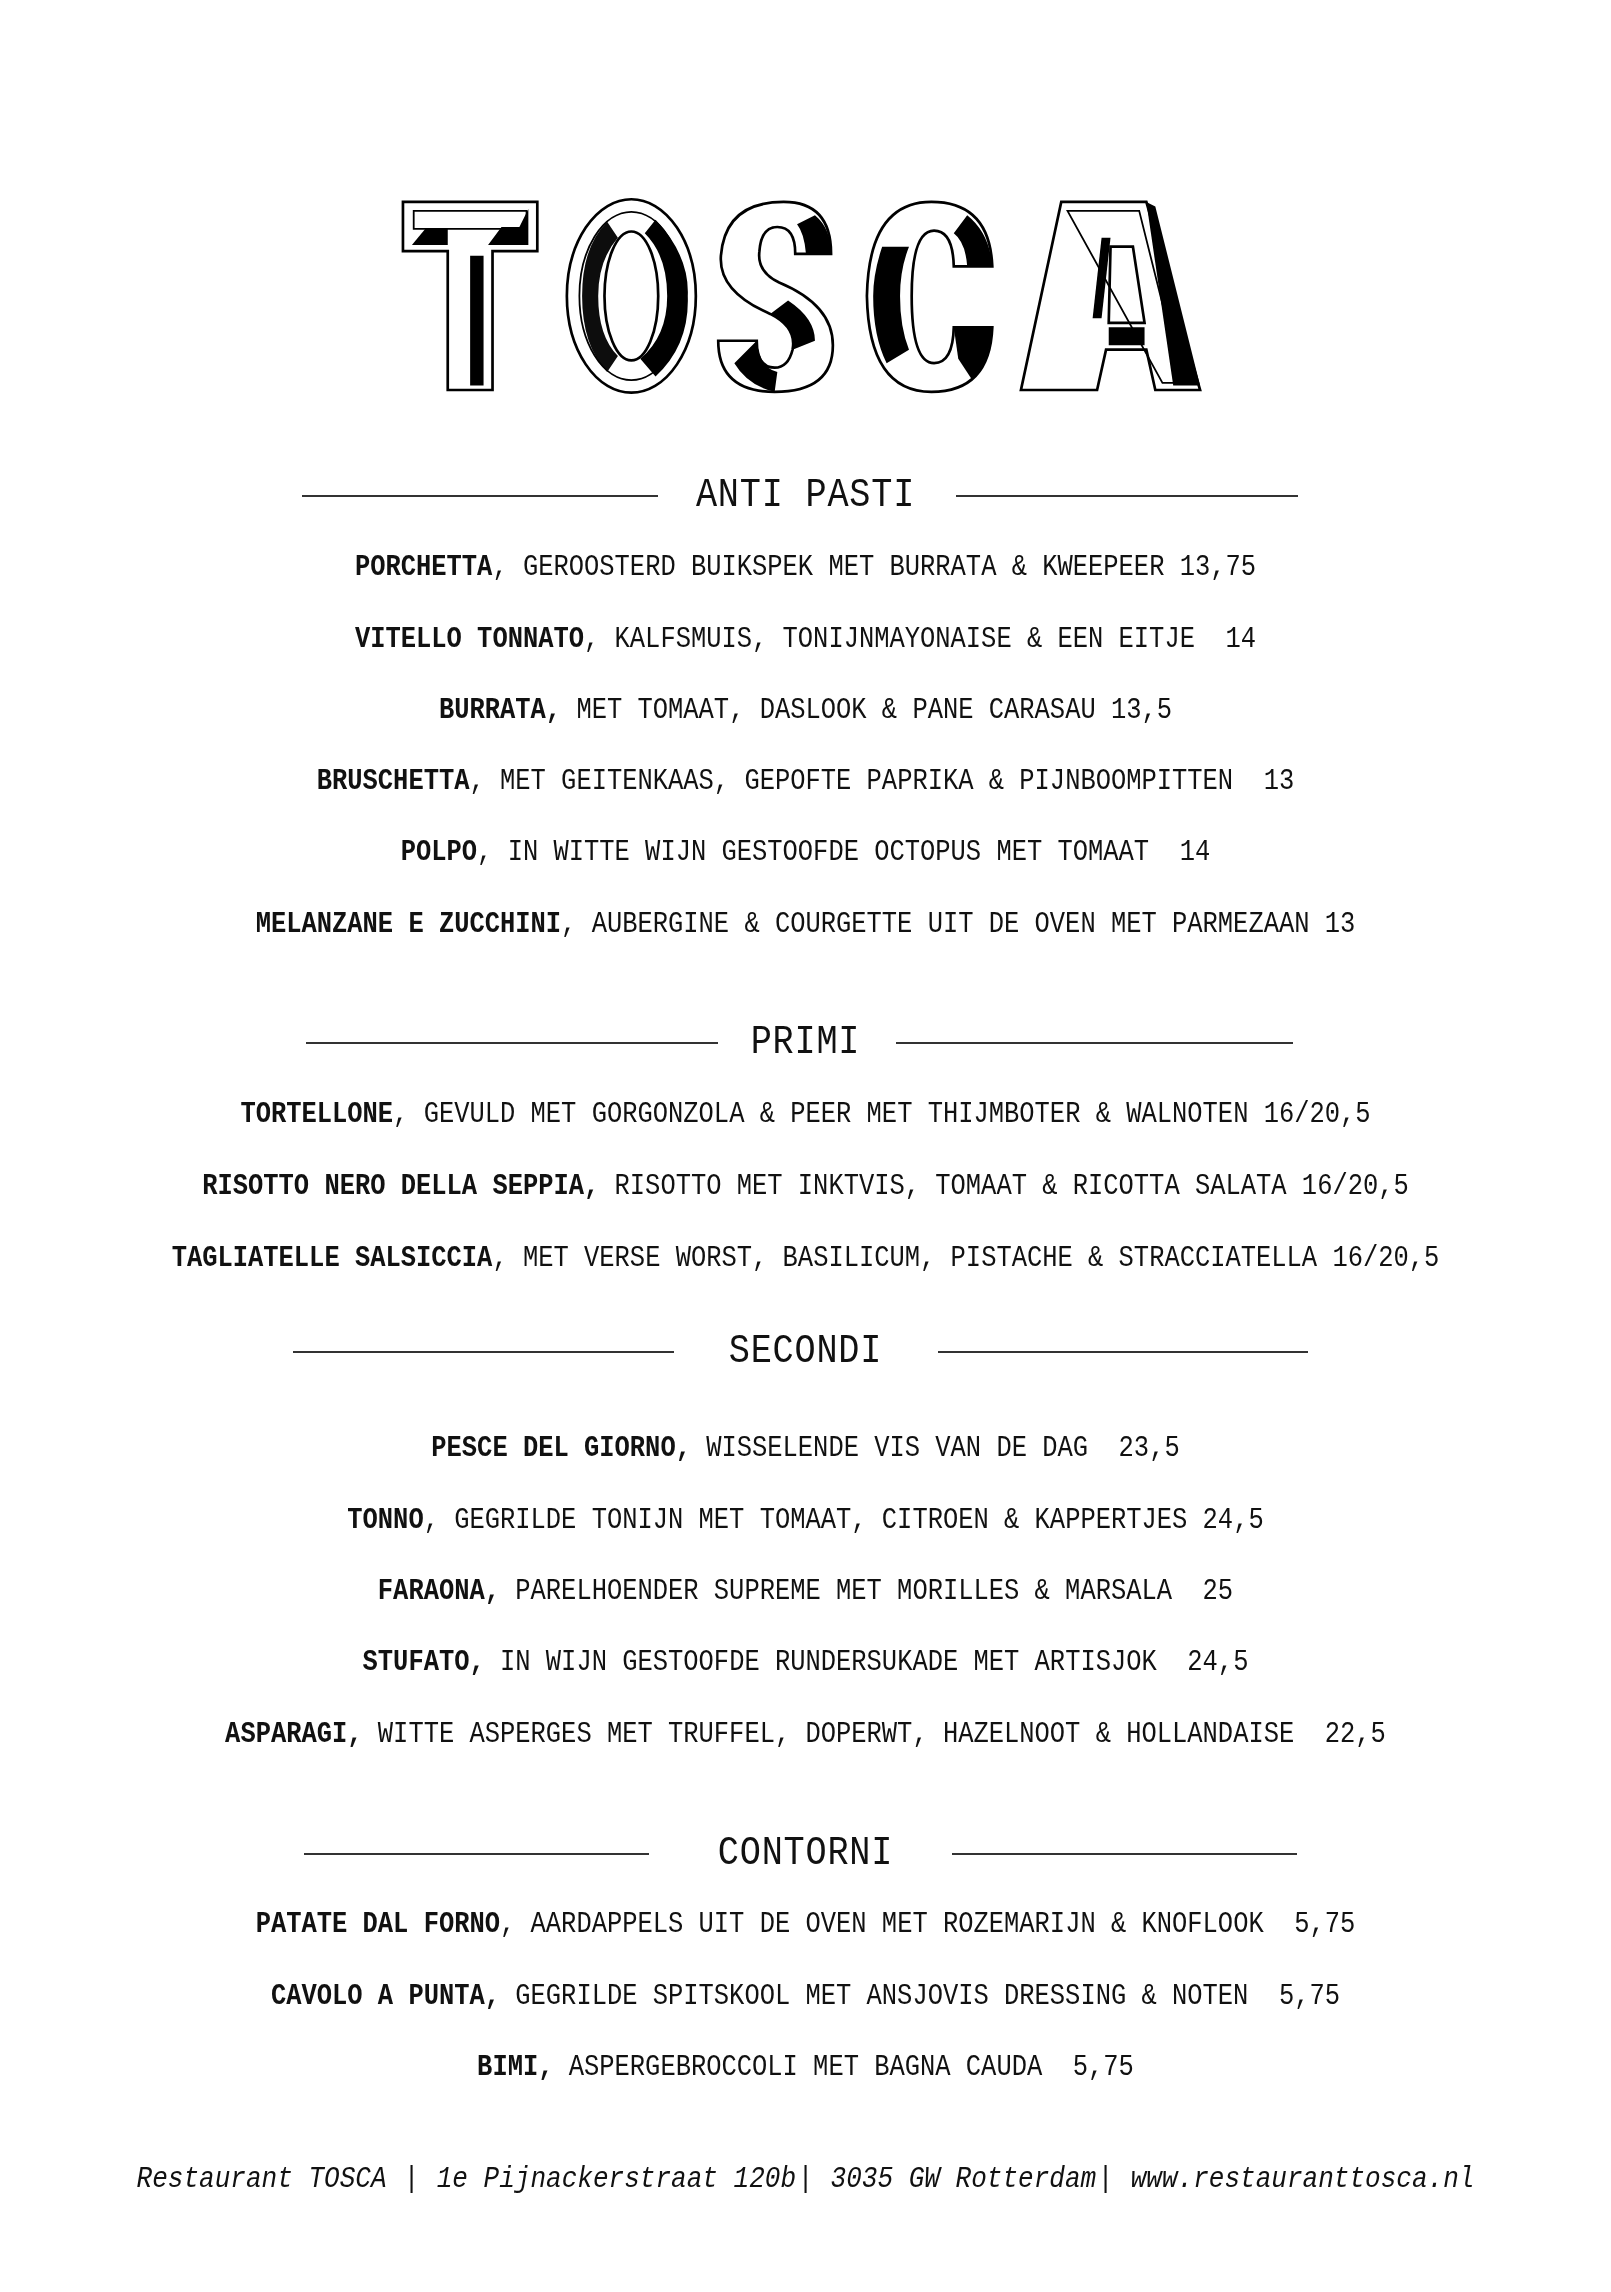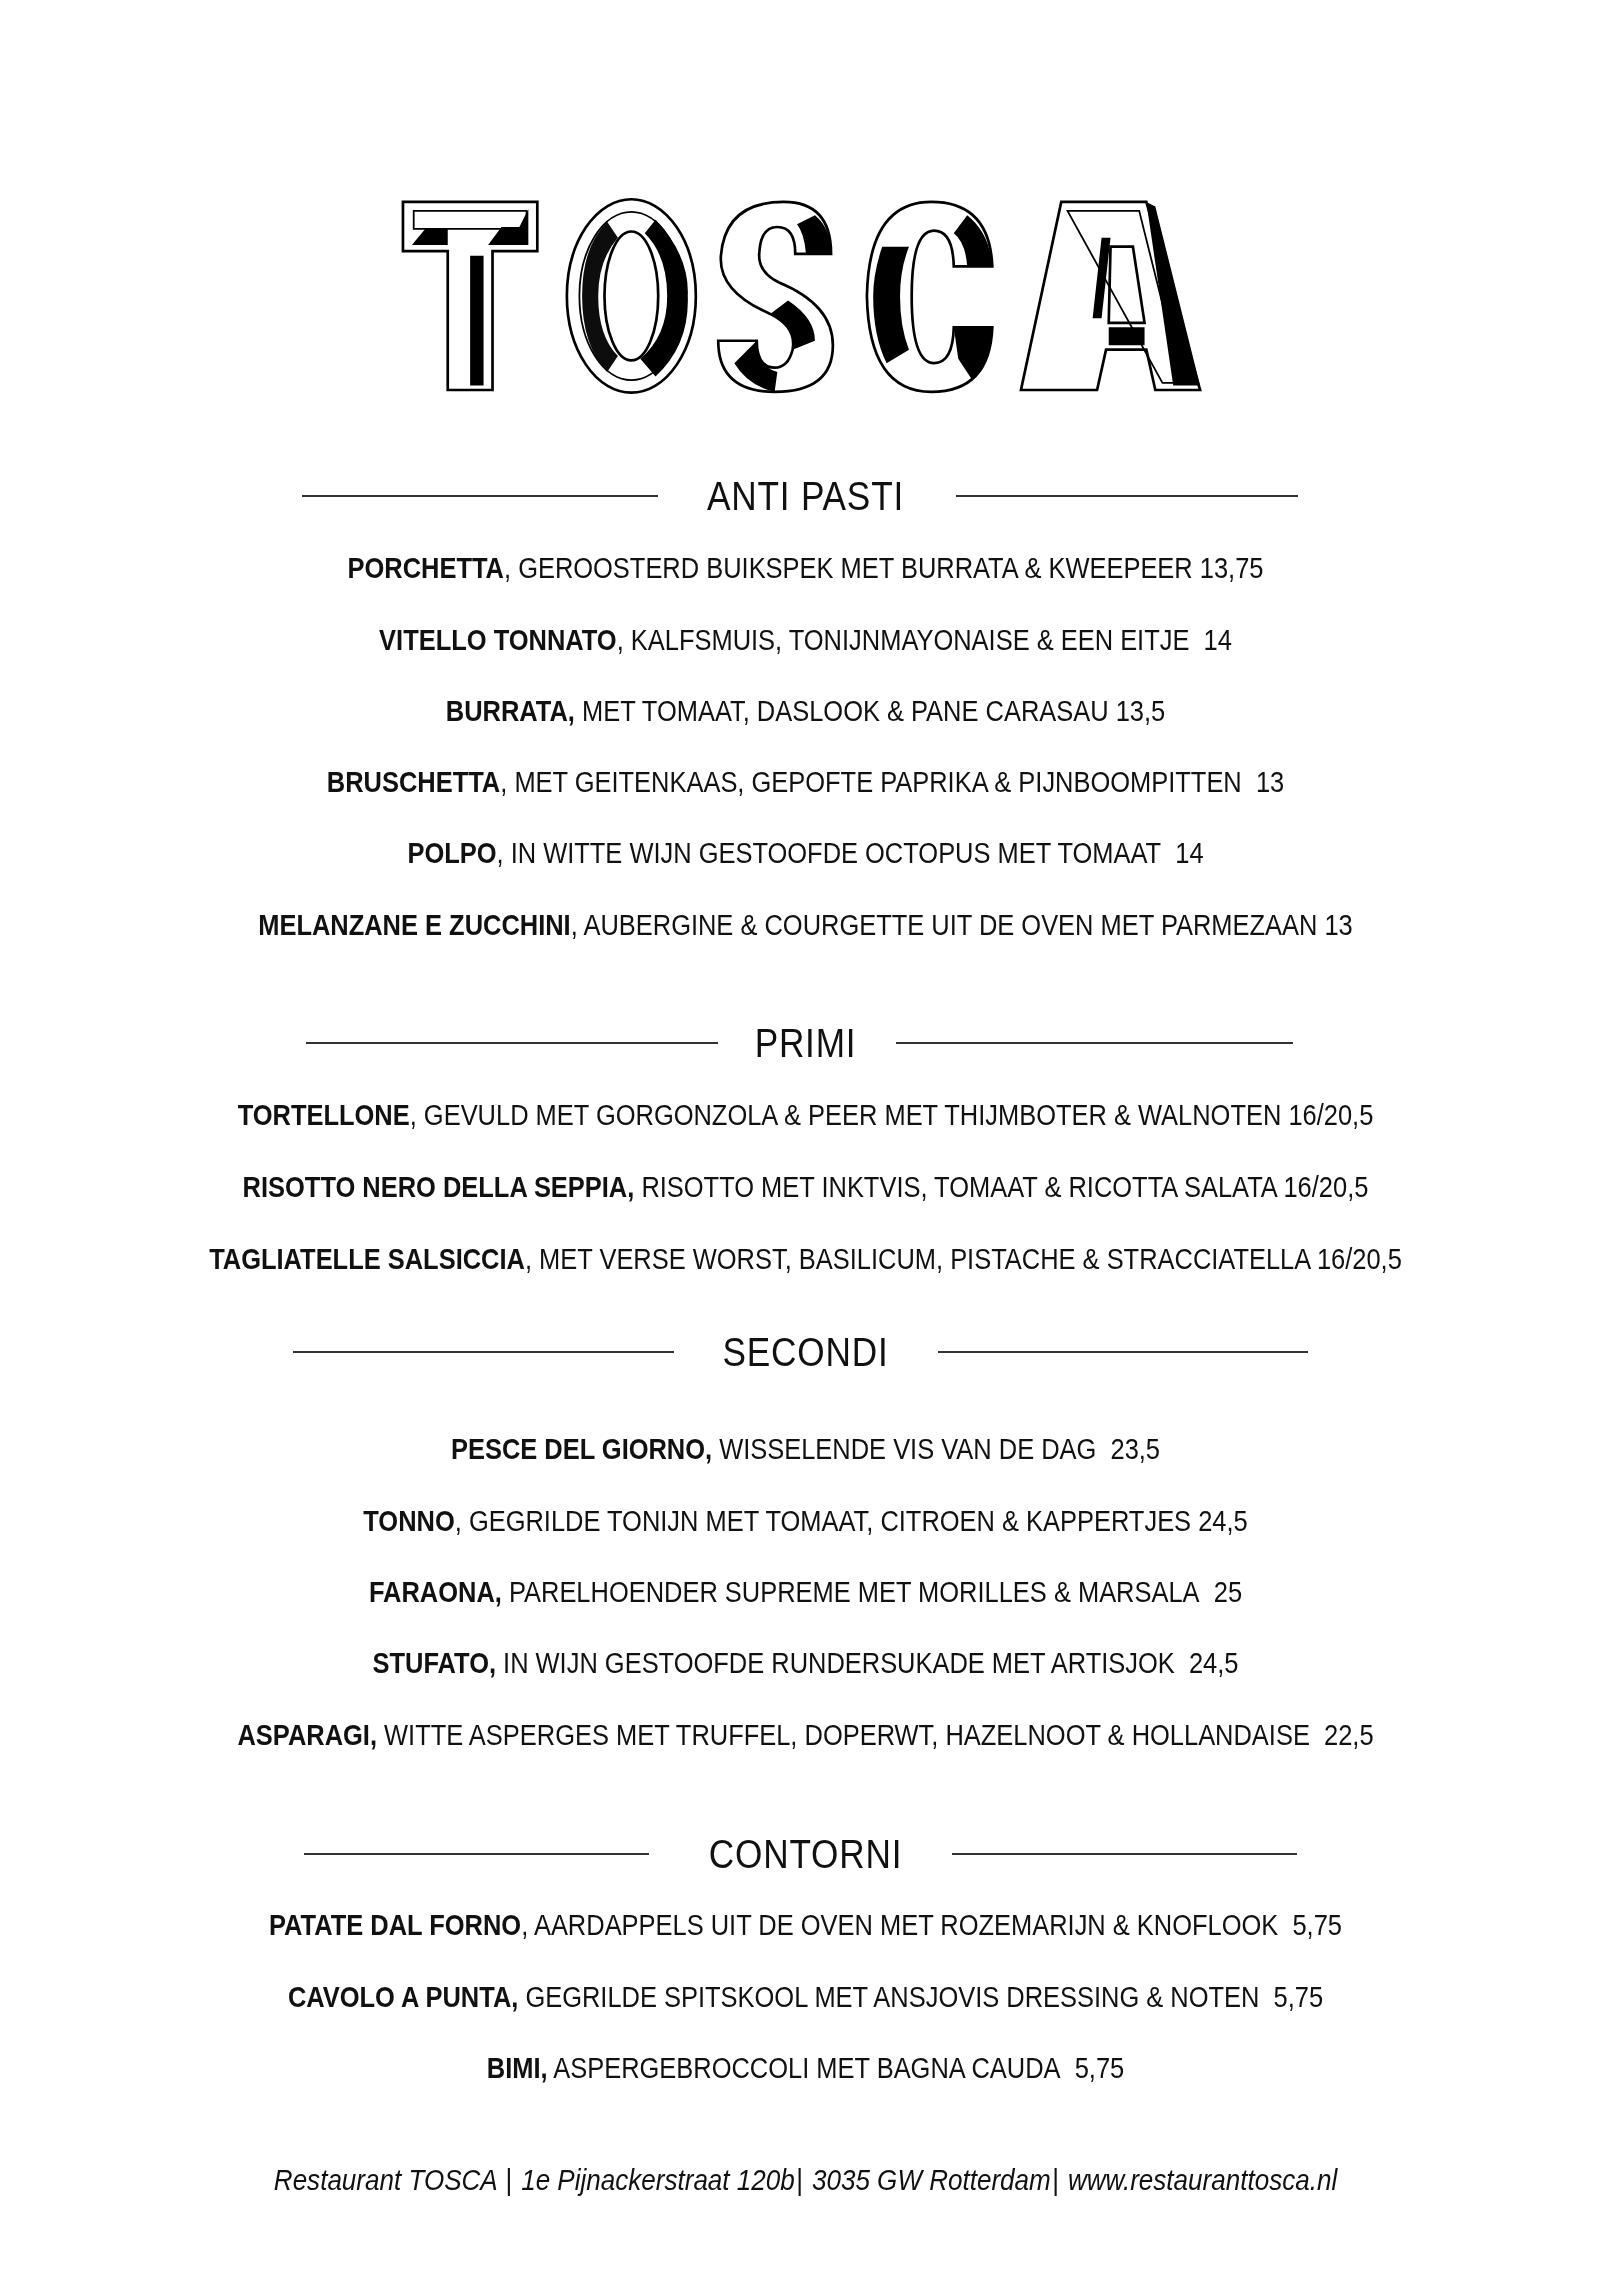--- a/index.html
+++ b/index.html
@@ -13,20 +13,21 @@
       position: relative;
       overflow: hidden;
       color: #111111;
       font-family: "Liberation Sans", "DejaVu Sans", sans-serif;
     }
     .page {
       position: absolute;
       left: 0; top: 0;
       width: 1611px;
       height: 2293px;
+      font-family: Liberation Mono, monospace;
     }
     
     .logo {
       position: absolute;
       left: 394px;
       top: 184px;
       width: 824px;
       height: 215px;
     }
     .logo svg { width: 100%; height: 100%; display: block; }

